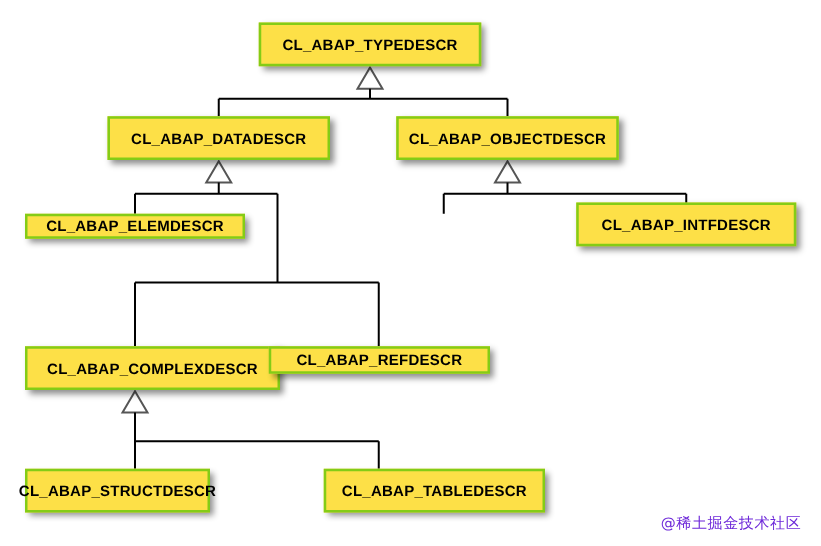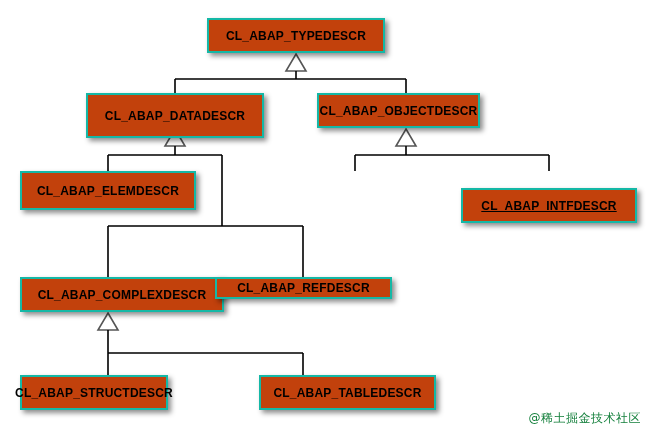--- a/index.html
+++ b/index.html
@@ -19,22 +19,22 @@
     position: absolute;
     left: 0;
     top: 0;
     width: 657px;
     height: 437px;
     pointer-events: none;
   }
   .node {
     position: absolute;
     box-sizing: border-box;
-    background: #c2410c;
-    border: 2px solid #14b8a6;
+    background: #fde047;
+    border: 2px solid #84cc16;
     display: flex;
     align-items: center;
     justify-content: center;
     box-shadow: 3px 3px 5px rgba(0,0,0,0.45);
     z-index: 2;
   }
   .node-label {
     font-family: "Liberation Sans", sans-serif;
     font-size: 12px;
     font-weight: bold;
@@ -42,21 +42,21 @@
     letter-spacing: 0.2px;
     white-space: nowrap;
     text-align: center;
   }
   #watermark {
     position: absolute;
     right: 16px;
     bottom: 10px;
     font-family: "DejaVu Sans", sans-serif;
     font-size: 12px;
-    color: #15803d;
+    color: #6d28d9;
     letter-spacing: 0.5px;
     white-space: nowrap;
     z-index: 3;
   }
 </style>
 </head>
 <body>
 
 <div id="canvas">
 
@@ -81,34 +81,34 @@
     <g>
       <polygon points="108,313 118,330 98,330" fill="#ffffff" stroke="#555555" stroke-width="1.6"></polygon>
       <path d="M108,330 L108,375 M108,353 L303,353 M303,353 L303,375" fill="none" stroke="#000000" stroke-width="1.6"></path>
     </g>
   </svg>
 
   <div class="node" style="left:207px; top:18px; width:178px; height:35px;">
     <span class="node-label">CL_ABAP_TYPEDESCR</span>
   </div>
 
-  <div class="node" style="left:86px; top:93px; width:178px; height:45px;">
+  <div class="node" style="left:86px; top:93px; width:178px; height:35px;">
     <span class="node-label">CL_ABAP_DATADESCR</span>
   </div>
 
-  <div class="node" style="left:317px; top:93px; width:163px; height:35px;">
+  <div class="node" style="left:317px; top:93px; width:178px; height:35px;">
     <span class="node-label">CL_ABAP_OBJECTDESCR</span>
   </div>
 
-  <div class="node" style="left:20px; top:171px; width:176px; height:39px;">
+  <div class="node" style="left:20px; top:171px; width:176px; height:20px;">
     <span class="node-label">CL_ABAP_ELEMDESCR</span>
   </div>
 
 
-  <div class="node" style="left:461px; top:188px; width:176px; height:35px;text-decoration:underline;">
+  <div class="node" style="left:461px; top:162px; width:176px; height:35px;">
     <span class="node-label">CL_ABAP_INTFDESCR</span>
   </div>
 
   <div class="node" style="left:20px; top:277px; width:204px; height:35px;">
     <span class="node-label">CL_ABAP_COMPLEXDESCR</span>
   </div>
 
   <div class="node" style="left:215px; top:277px; width:177px; height:22px;">
     <span class="node-label">CL_ABAP_REFDESCR</span>
   </div>

